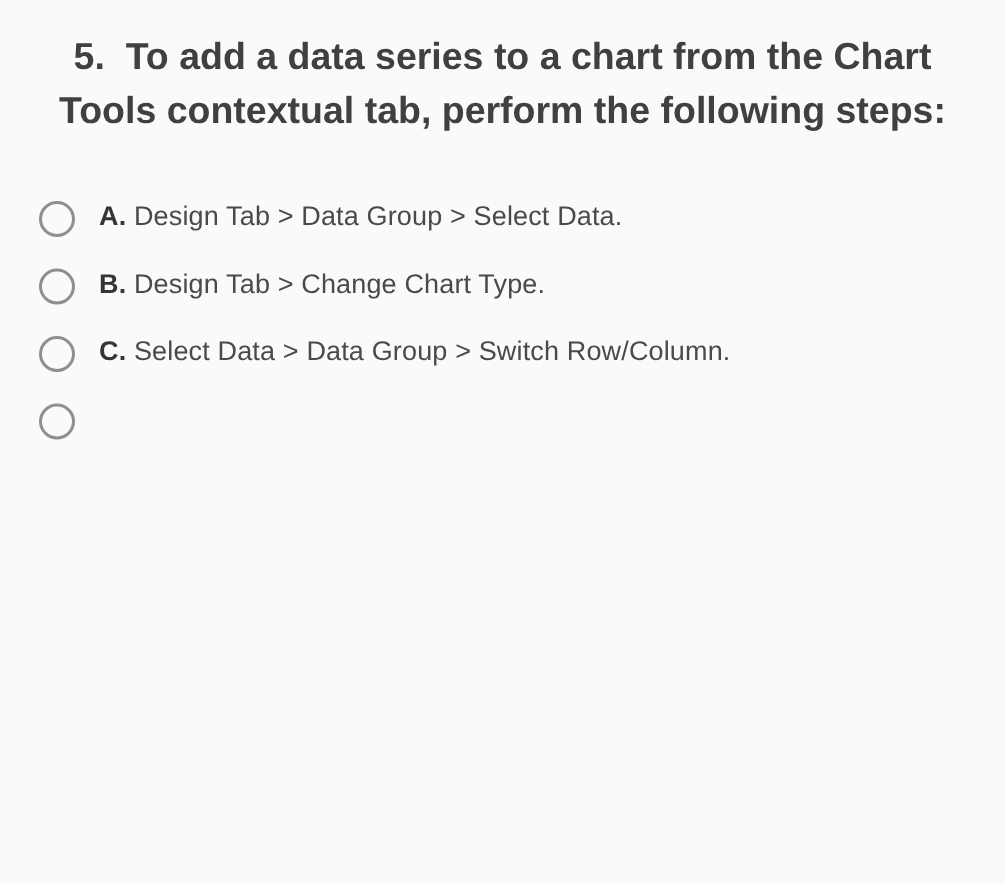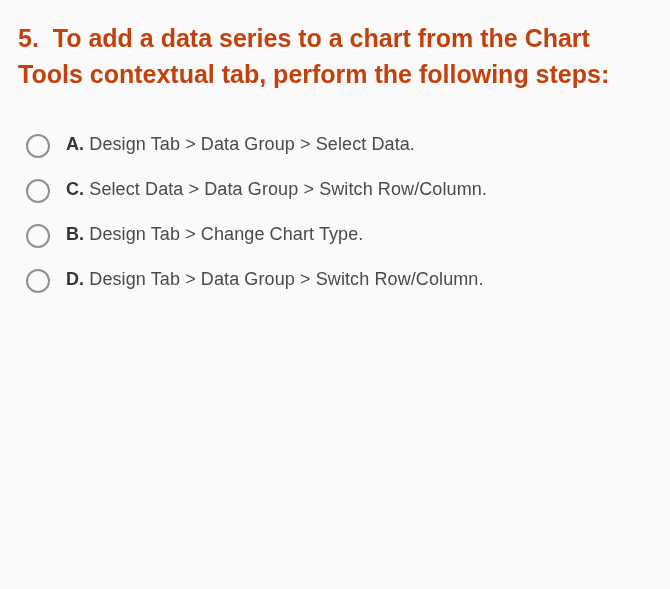--- a/index.html
+++ b/index.html
@@ -10,23 +10,24 @@
     body {
       font-family: -apple-system, BlinkMacSystemFont, "Segoe UI", Helvetica, Arial, sans-serif;
       background: #fafafa;
       width: 670px;
       height: 589px;
       padding: 20px 18px;
     }
     .question-header {
       font-size: 25px;
       font-weight: 700;
-      color: #c2410c;
+      color: #404040;
       line-height: 1.45;
       margin-bottom: 38px;
+      text-align: center;
     }
     .question-number {
       display: inline;
     }
     .options {
       padding-left: 8px;
     }
     .option {
       display: flex;
       align-items: flex-start;
@@ -68,31 +69,28 @@
   <div class="option">
     <div class="radio-circle"></div>
     <div class="option-text">
       <span class="option-letter">A.</span><span class="option-answer"> Design Tab &gt; Data Group &gt; Select Data.</span>
     </div>
   </div>
 
   <div class="option">
     <div class="radio-circle"></div>
     <div class="option-text">
-      <span class="option-letter">C.</span><span class="option-answer"> Select Data &gt; Data Group &gt; Switch Row/Column.</span>
-    </div>
-  </div>
-
-  <div class="option">
-    <div class="radio-circle"></div>
-    <div class="option-text">
       <span class="option-letter">B.</span><span class="option-answer"> Design Tab &gt; Change Chart Type.</span>
     </div>
   </div>
 
   <div class="option">
     <div class="radio-circle"></div>
     <div class="option-text">
-      <span class="option-letter">D.</span><span class="option-answer"> Design Tab &gt; Data Group &gt; Switch Row/Column.</span>
+      <span class="option-letter">C.</span><span class="option-answer"> Select Data &gt; Data Group &gt; Switch Row/Column.</span>
     </div>
+  </div>
+
+  <div class="option">
+    <div class="radio-circle"></div>
   </div>
 
 </div>
 
 </body></html>

